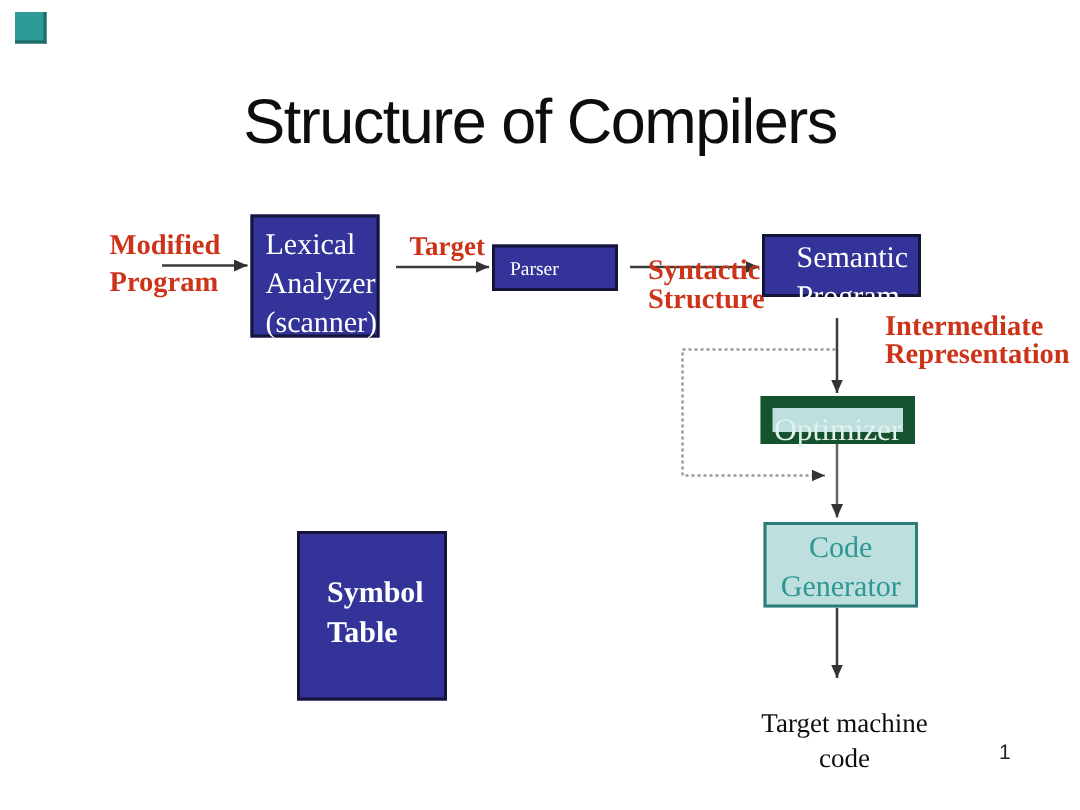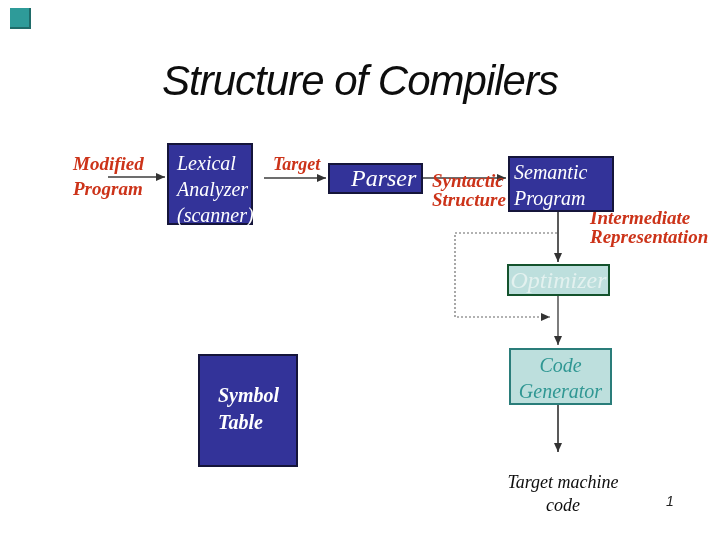--- a/index.html
+++ b/index.html
@@ -4,21 +4,20 @@
 <style>
   html, body { margin: 0; padding: 0; background: #ffffff; }
   .slide {
     position: relative;
     width: 720px;
     height: 540px;
     background: #ffffff;
     overflow: hidden;
     font-family: "Liberation Serif", serif;
     color: #111;
-    font-style: italic;
   }
   .corner-marker {
     position: absolute;
     left: 10px; top: 8px;
     width: 19px; height: 19px;
     background: #2E9B99;
     border-right: 2px solid #1f6b69;
     border-bottom: 2px solid #1f6b69;
   }
   .title {
@@ -36,29 +35,29 @@
   .node { position: absolute; box-sizing: border-box; }
   .node-blue {
     background: #333399;
     border: 2px solid #15153a;
     color: #ffffff;
   }
   .node-cyan { background: #BDDFDD; }
 
   .node-lexical { left: 167px; top: 143px; width: 86px; height: 82px;
     font-size: 20px; line-height: 26px; padding: 5px 0 0 8px; }
-  .node-parser { left: 328px; top: 163px; width: 95px; height: 31px;
-    font-size: 24px; line-height: 27px; padding-left: 21px; }
-  .node-semantic { left: 508px; top: 156px; width: 106px; height: 56px;
-    font-size: 20px; line-height: 26px; padding: 1px 0 0 4px; }
+  .node-parser { left: 328px; top: 163px; width: 84px; height: 31px;
+    font-size: 13px; line-height: 27px; padding-left: 10px; }
+  .node-semantic { left: 508px; top: 156px; width: 106px; height: 42px;
+    font-size: 20px; line-height: 26px; padding: 1px 0 0 21px; }
   .node-symbol { left: 198px; top: 310px; width: 100px; height: 113px;
     font-size: 20px; font-weight: bold; line-height: 27px; padding: 26px 0 0 18px; margin-top: 44px; }
   .node-optimizer { left: 507px; top: 264px; width: 103px; height: 32px;
-    border: 2px solid #14532d; color: #E3F1EF;
-    font-size: 24px; line-height: 28px; text-align: center; }
+    border: 8px solid #14532d; color: #E3F1EF;
+    font-size: 21px; line-height: 28px; text-align: center; }
   .node-codegen { left: 509px; top: 348px; width: 103px; height: 57px;
     border: 2px solid #2A7D7A; color: #2F9793;
     font-size: 20px; line-height: 26px; text-align: center; padding-top: 2px; }
 
   .red-label {
     position: absolute;
     color: #CC3319;
     font-weight: bold;
     white-space: nowrap;
   }

